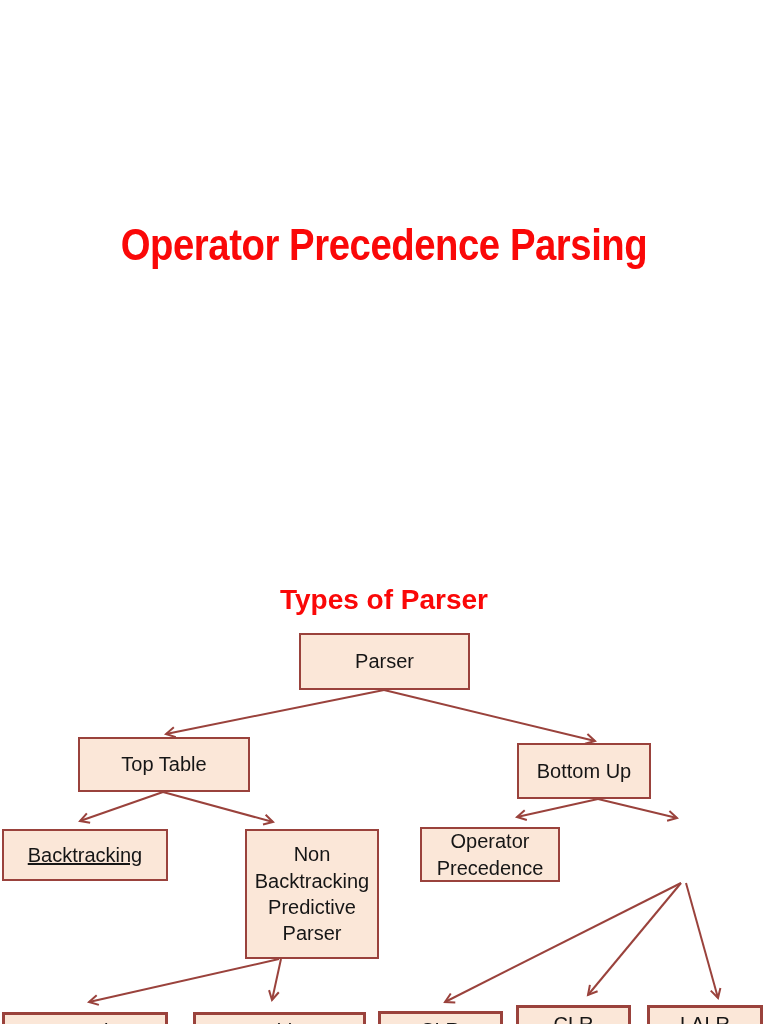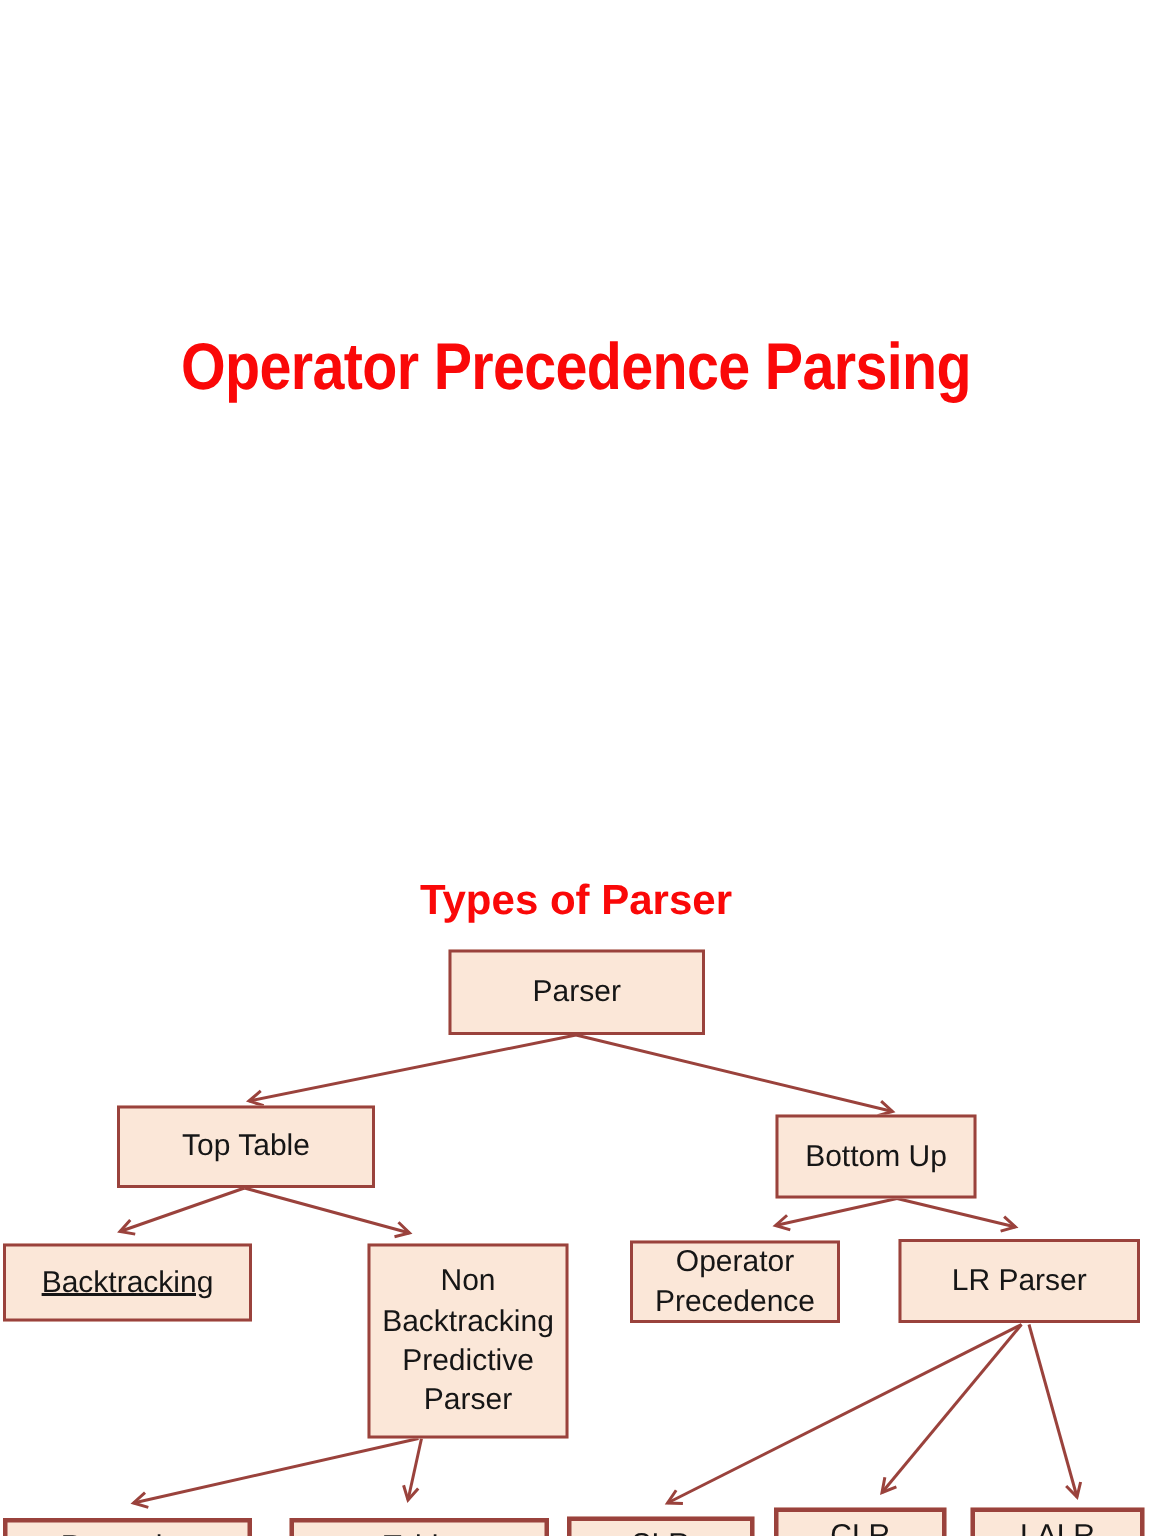--- a/index.html
+++ b/index.html
@@ -113,21 +113,20 @@
     <line class="edge" x1="681" y1="883" x2="588" y2="995" marker-end="url(#ah)"></line>
     <line class="edge" x1="686" y1="883" x2="718" y2="998" marker-end="url(#ah)"></line>
   </svg>
 
   <div class="node n-parser">Parser</div>
   <div class="node n-top-down">Top Table</div>
   <div class="node n-bottom-up">Bottom Up</div>
   <div class="node n-backtracking">Backtracking</div>
   <div class="node n-non-backtracking">Non Backtracking Predictive Parser</div>
   <div class="node n-operator-precedence">Operator Precedence</div>
-  <div class="node n-lr-parser">LR Parser</div>
 
   <div class="node cut n-recursive">Recursive</div>
   <div class="node cut n-table">Table</div>
   <div class="node cut n-slr">SLR</div>
   <div class="node cut n-clr">CLR</div>
   <div class="node cut n-lalr">LALR</div>
 
 </div>
 
 </body></html>

